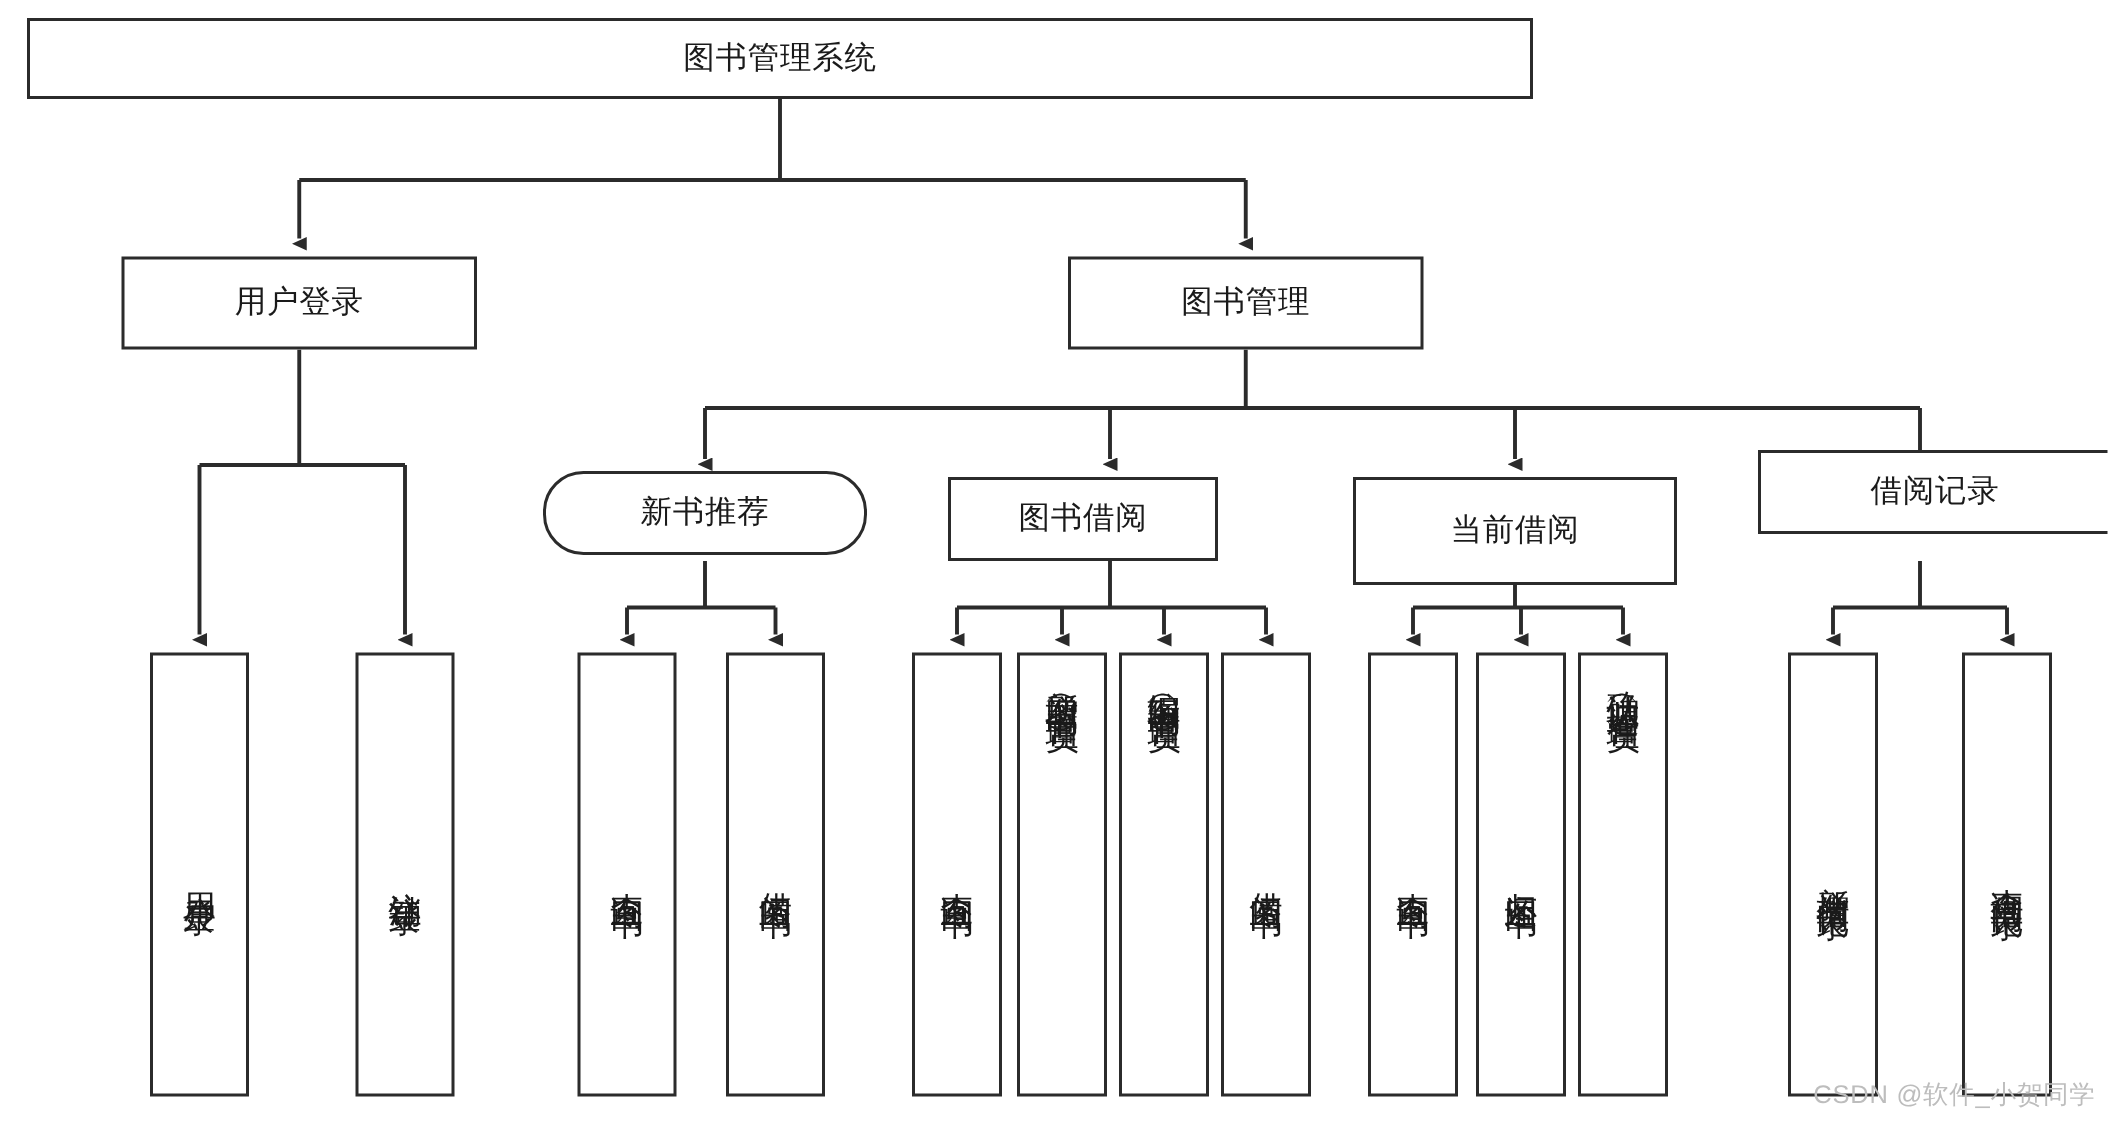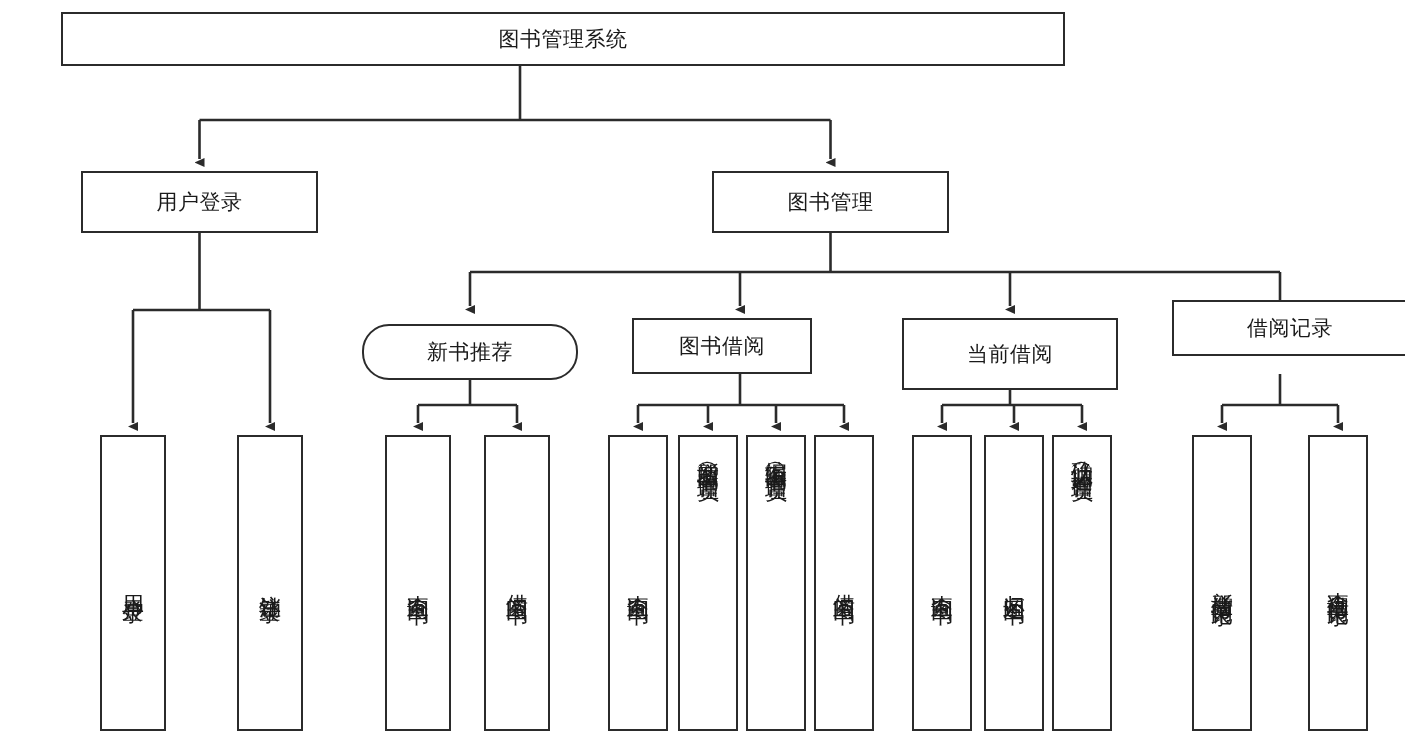--- a/index.html
+++ b/index.html
@@ -113,30 +113,30 @@
         <path d="M1014,405 L1014,423" marker-end="url(#arrowhead)"></path>
         <path d="M1082,405 L1082,423" marker-end="url(#arrowhead)"></path>
         <path d="M1280,374 L1280,405"></path>
         <path d="M1222,405 L1338,405"></path>
         <path d="M1222,405 L1222,423" marker-end="url(#arrowhead)"></path>
         <path d="M1338,405 L1338,423" marker-end="url(#arrowhead)"></path>
       </g>
   </svg>
 
   <div id="nodes-layer">
-      <div class="node-box" style="left: 18px; top: 12px; width: 1004px; height: 54px; margin-left: 43px;">
+      <div class="node-box" style="left: 18px; top: 12px; width: 1004px; height: 54px;">
         <span class="node-label">图书管理系统</span>
       </div>
       <div class="node-box" style="left: 81px; top: 171px; width: 237px; height: 62px;">
         <span class="node-label">用户登录</span>
       </div>
       <div class="node-box" style="left: 712px; top: 171px; width: 237px; height: 62px;">
         <span class="node-label">图书管理</span>
       </div>
-      <div class="node-box" style="left: 362px; top: 324px; width: 216px; height: 56px; border-radius: 27px;">
+      <div class="node-box" style="left: 362px; top: 314px; width: 216px; height: 56px; border-radius: 27px;">
         <span class="node-label">新书推荐</span>
       </div>
       <div class="node-box" style="left: 632px; top: 318px; width: 180px; height: 56px;">
         <span class="node-label">图书借阅</span>
       </div>
       <div class="node-box" style="left: 902px; top: 318px; width: 216px; height: 72px;">
         <span class="node-label">当前借阅</span>
       </div>
       <div class="node-box" style="left: 1172px; top: 300px; width: 236px; height: 56px; align-items: center;">
         <span class="node-label">借阅记录</span>
@@ -175,13 +175,14 @@
         <span class="node-label">确认归还（管理员）</span>
       </div>
       <div class="node-box vertical center-text" style="left: 1192px; top: 435px; width: 60px; height: 296px;">
         <span class="node-label">新增借阅记录</span>
       </div>
       <div class="node-box vertical center-text" style="left: 1308px; top: 435px; width: 60px; height: 296px;">
         <span class="node-label">查询借阅记录</span>
       </div>
     </div>
 
+  <div class="watermark">CSDN @软件_小贺同学</div>
 </div>
 
 </body></html>

